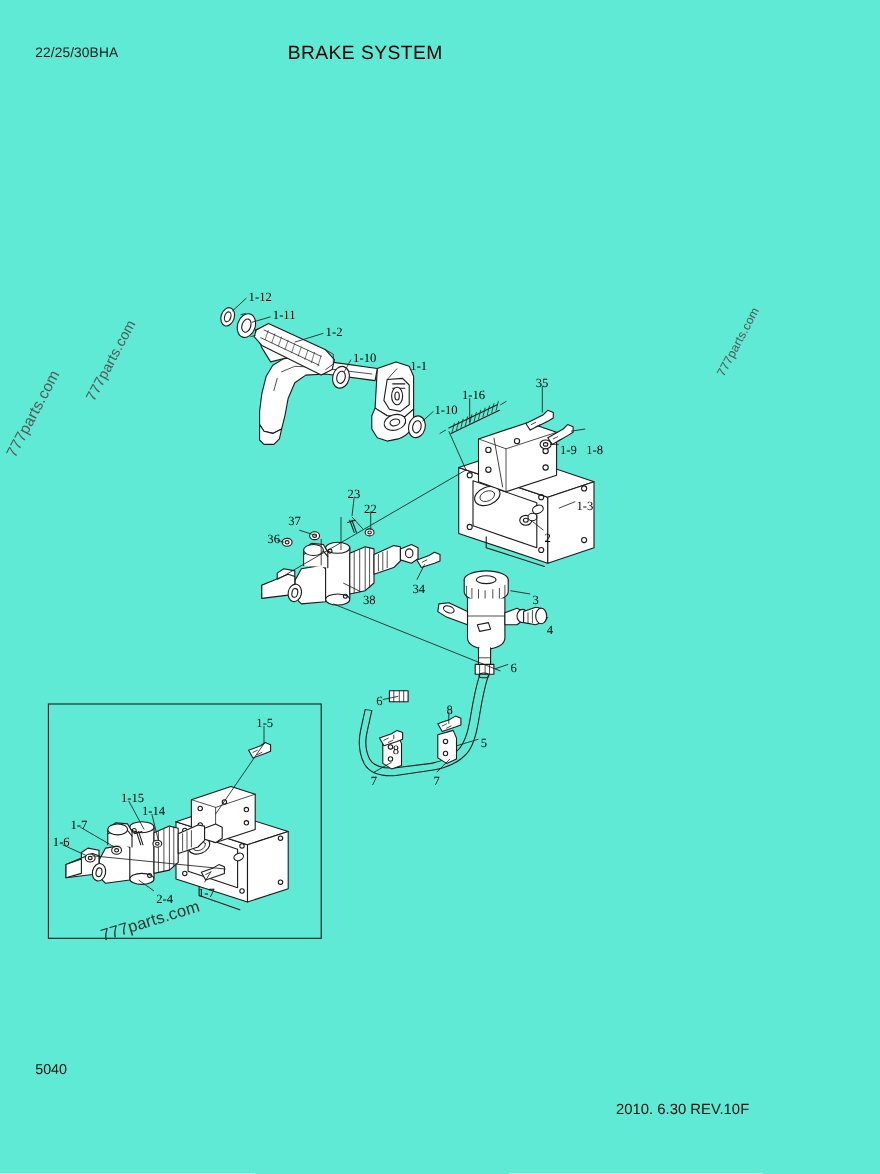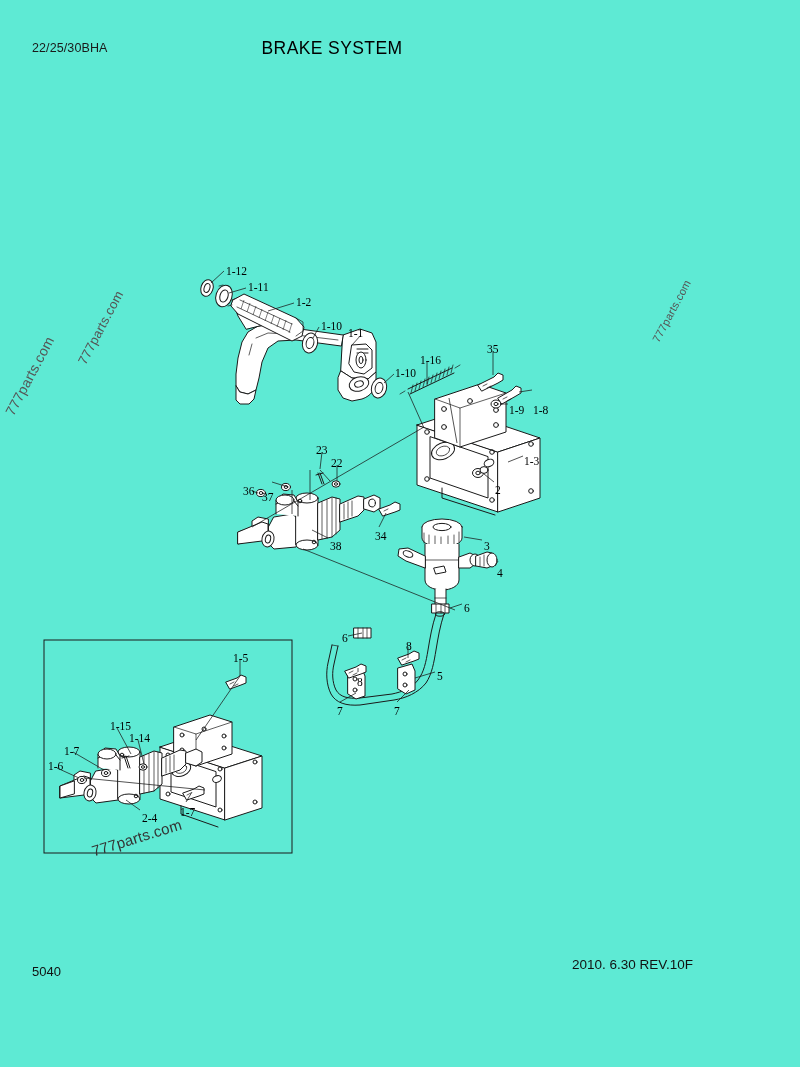--- a/index.html
+++ b/index.html
@@ -39,25 +39,24 @@
   .ftr-page {
     position: absolute;
     left: 32px;
     top: 964px;
     font-size: 13px;
     color: #111;
   }
   .ftr-rev {
     position: absolute;
     left: 560px;
-    top: 957px;
+    top: 1001px;
     font-size: 13.5px;
     color: #111;
     white-space: nowrap;
-    margin-left: 12px;
   }
   .serial-block {
     position: absolute;
     left: 38px;
     top: 588px;
     font-size: 10.2px;
     line-height: 11.6px;
     color: #111;
     white-space: nowrap;
   }
@@ -504,31 +503,31 @@
         <path d="M240,676 L196,740"></path>
         <path d="M84,778 L205,790"></path>
       </g>
     </g>
   </svg>
 
   <div class="lbl" style="left:226px; top:265px">1-12</div>
   <div class="lbl" style="left:248px; top:281px">1-11</div>
   <div class="lbl" style="left:296px; top:296px">1-2</div>
   <div class="lbl" style="left:321px; top:320px">1-10</div>
-  <div class="lbl" style="left:348px; top:327px">1-1</div>
+  <div class="lbl" style="left:373px; top:327px">1-1</div>
   <div class="lbl" style="left:395px; top:367px">1-10</div>
   <div class="lbl" style="left:420px; top:354px">1-16</div>
   <div class="lbl" style="left:487px; top:343px">35</div>
   <div class="lbl" style="left:533px; top:404px">1-8</div>
   <div class="lbl" style="left:509px; top:404px">1-9</div>
   <div class="lbl" style="left:524px; top:455px">1-3</div>
   <div class="lbl" style="left:495px; top:484px">2</div>
   <div class="lbl" style="left:316px; top:444px">23</div>
   <div class="lbl" style="left:331px; top:457px">22</div>
-  <div class="lbl" style="left:262px; top:491px">37</div>
+  <div class="lbl" style="left:262px; top:468px">37</div>
   <div class="lbl" style="left:243px; top:485px">36</div>
   <div class="lbl" style="left:375px; top:530px">34</div>
   <div class="lbl" style="left:330px; top:540px">38</div>
   <div class="lbl" style="left:484px; top:540px">3</div>
   <div class="lbl" style="left:497px; top:567px">4</div>
   <div class="lbl" style="left:464px; top:602px">6</div>
   <div class="lbl" style="left:342px; top:632px">6</div>
   <div class="lbl" style="left:406px; top:640px">8</div>
   <div class="lbl" style="left:357px; top:676px">8</div>
   <div class="lbl" style="left:437px; top:670px">5</div>

